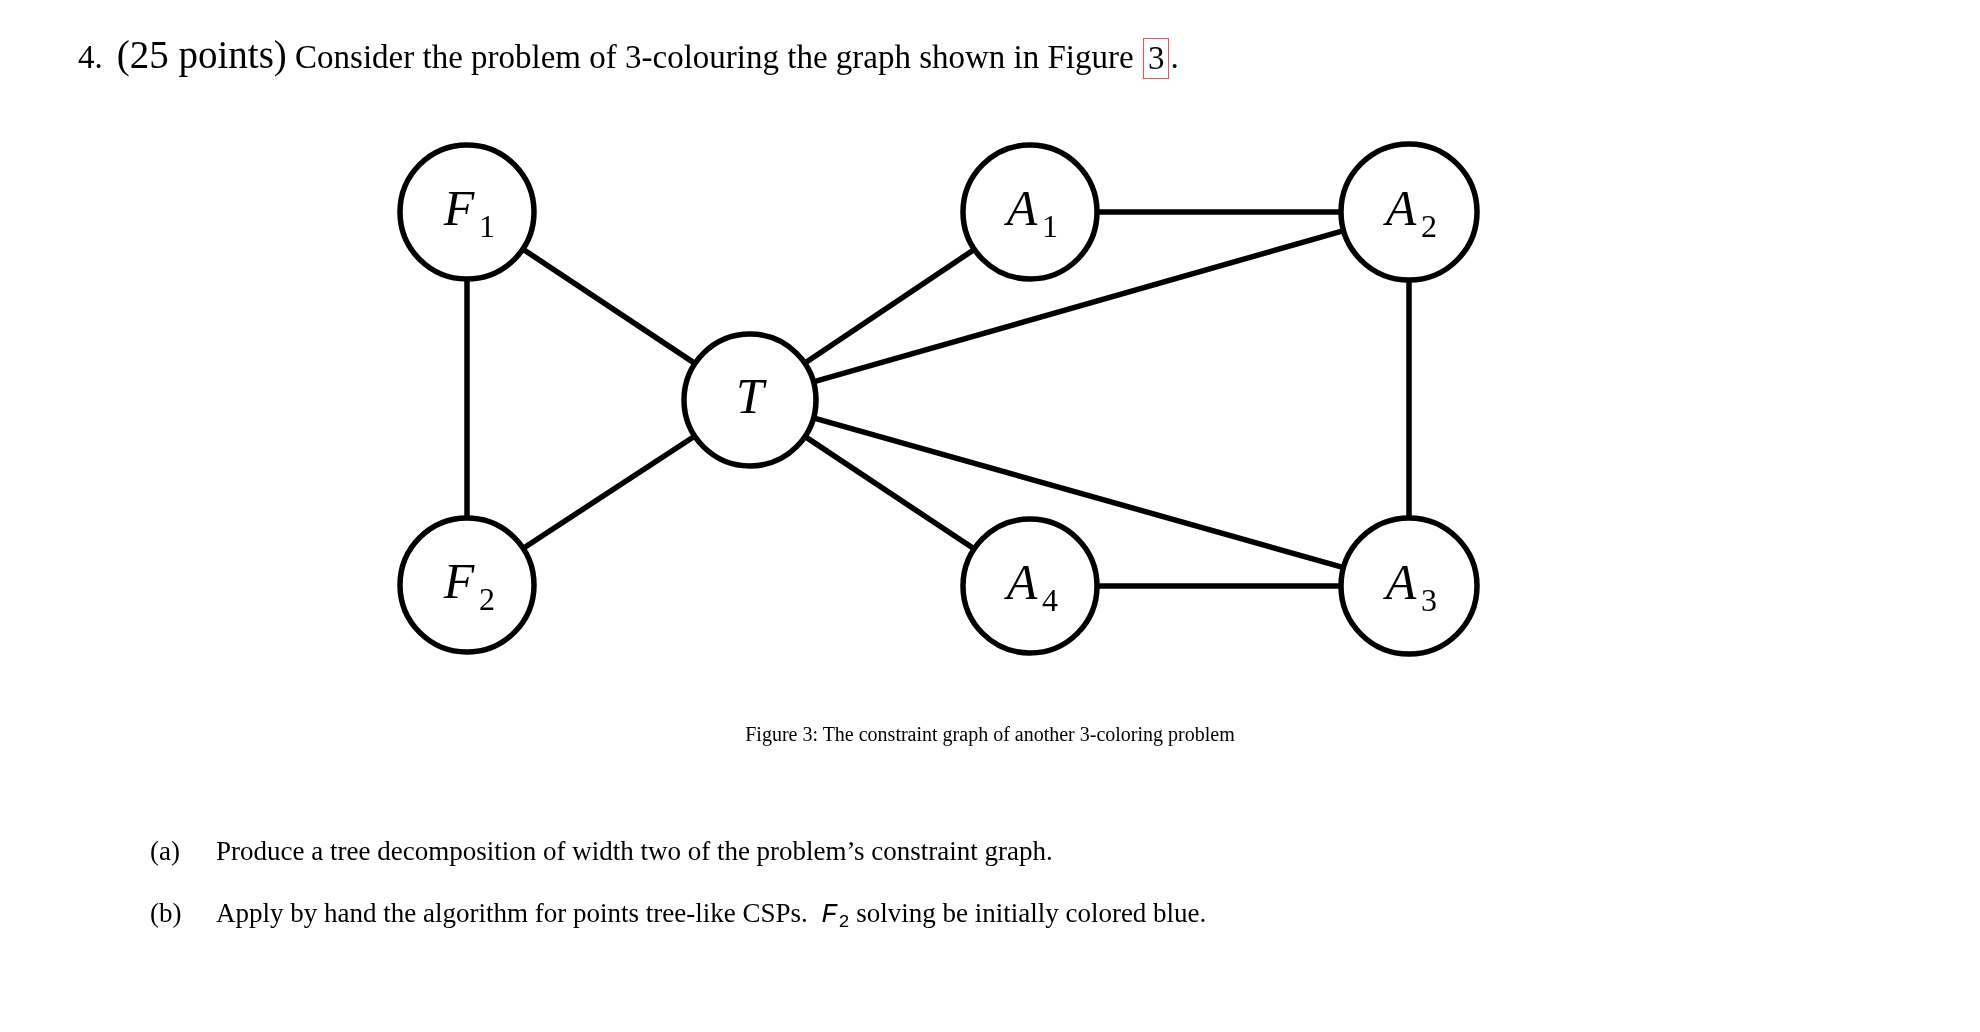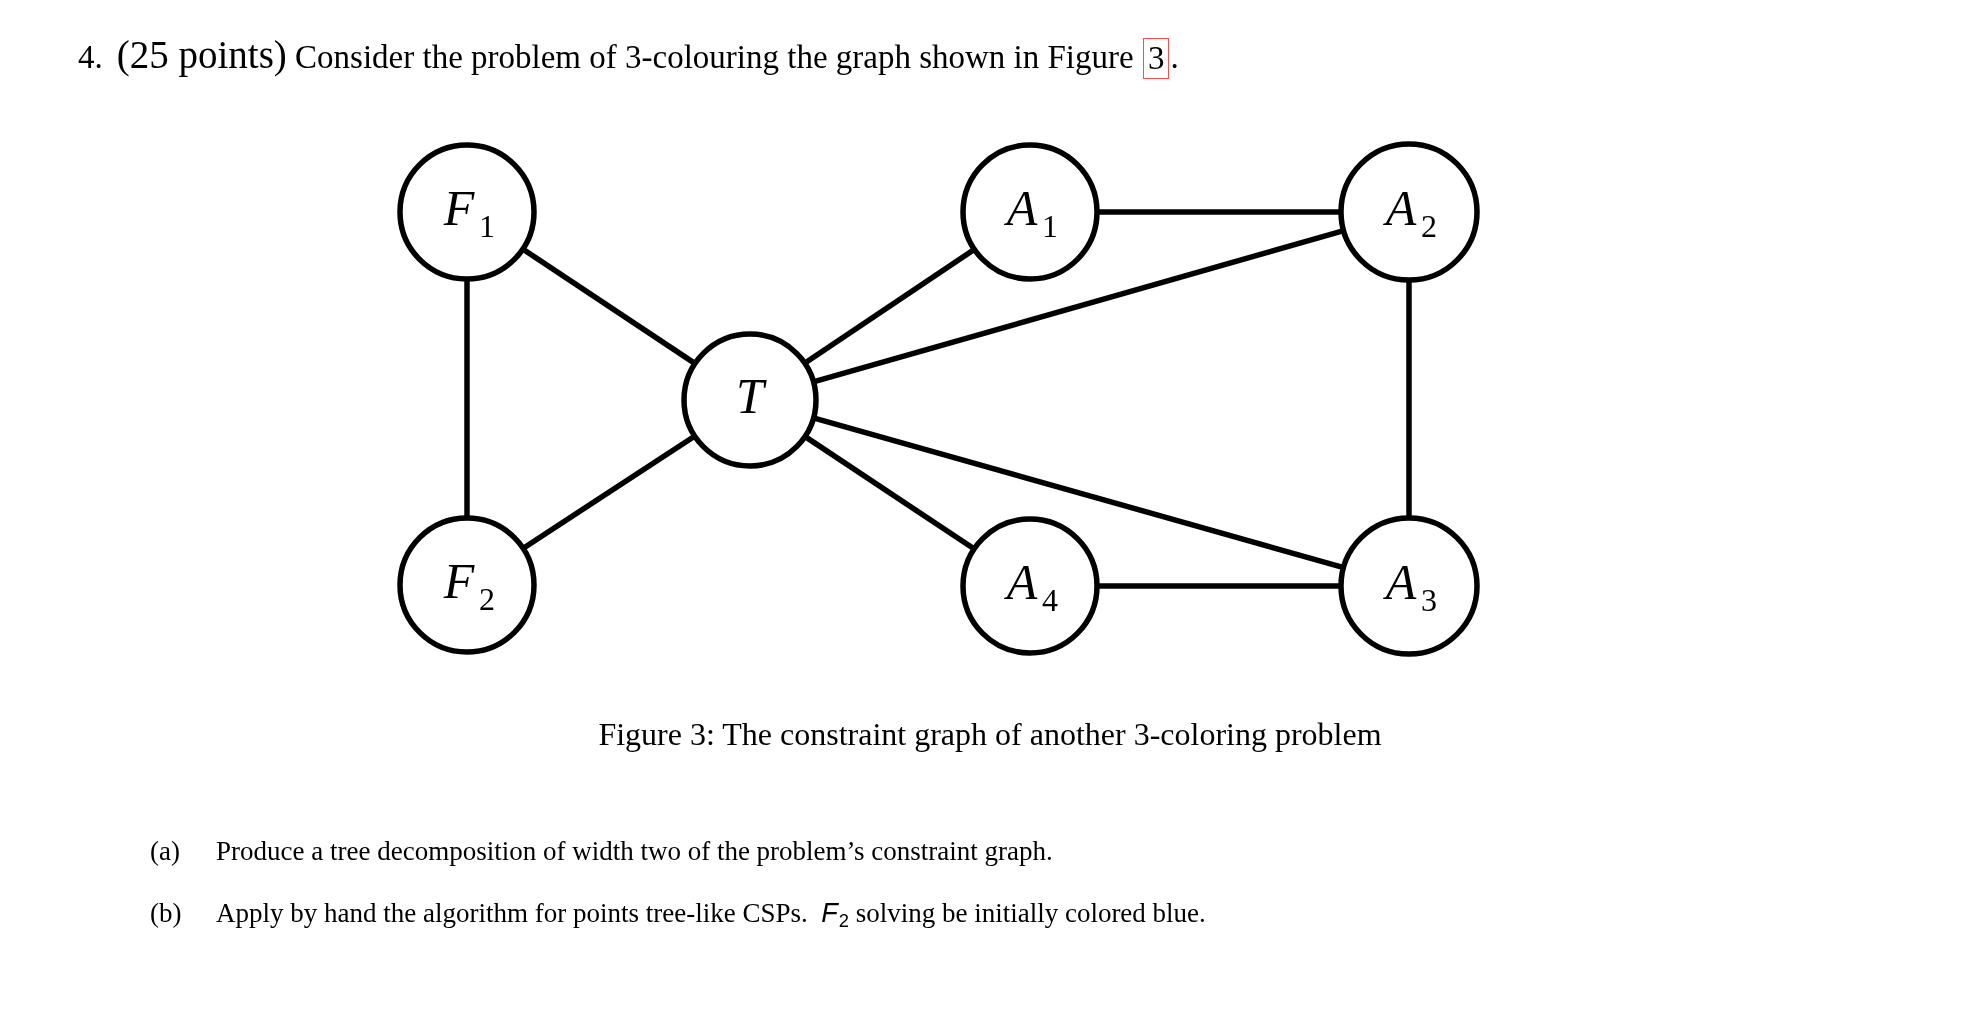--- a/index.html
+++ b/index.html
@@ -67,42 +67,42 @@
     display: block;
   }
 
   
   .figure-caption {
     position: absolute;
     left: 0;
     top: 712px;
     width: 1980px;
     text-align: center;
-    font-size: 32px;
+    font-size: 20px;
     line-height: 44px;
   }
 
   
   .subitem {
     position: absolute;
     font-size: 27px;
     line-height: 46px;
     white-space: nowrap;
   }
   .subitem .marker {
     display: inline-block;
     width: 66px;
   }
   #item-a { left: 150px; top: 828px; }
   #item-b { left: 150px; top: 890px; }
 
   
   .mvar {
     font-style: italic;
-    font-family: Liberation Sans, sans-serif;
+    font-family: Liberation Mono, monospace;
   }
   .msub {
     font-style: normal;
     font-size: 0.68em;
     vertical-align: -0.28em;
     padding-left: 1px;
   }
 
   
   .node-circle {

